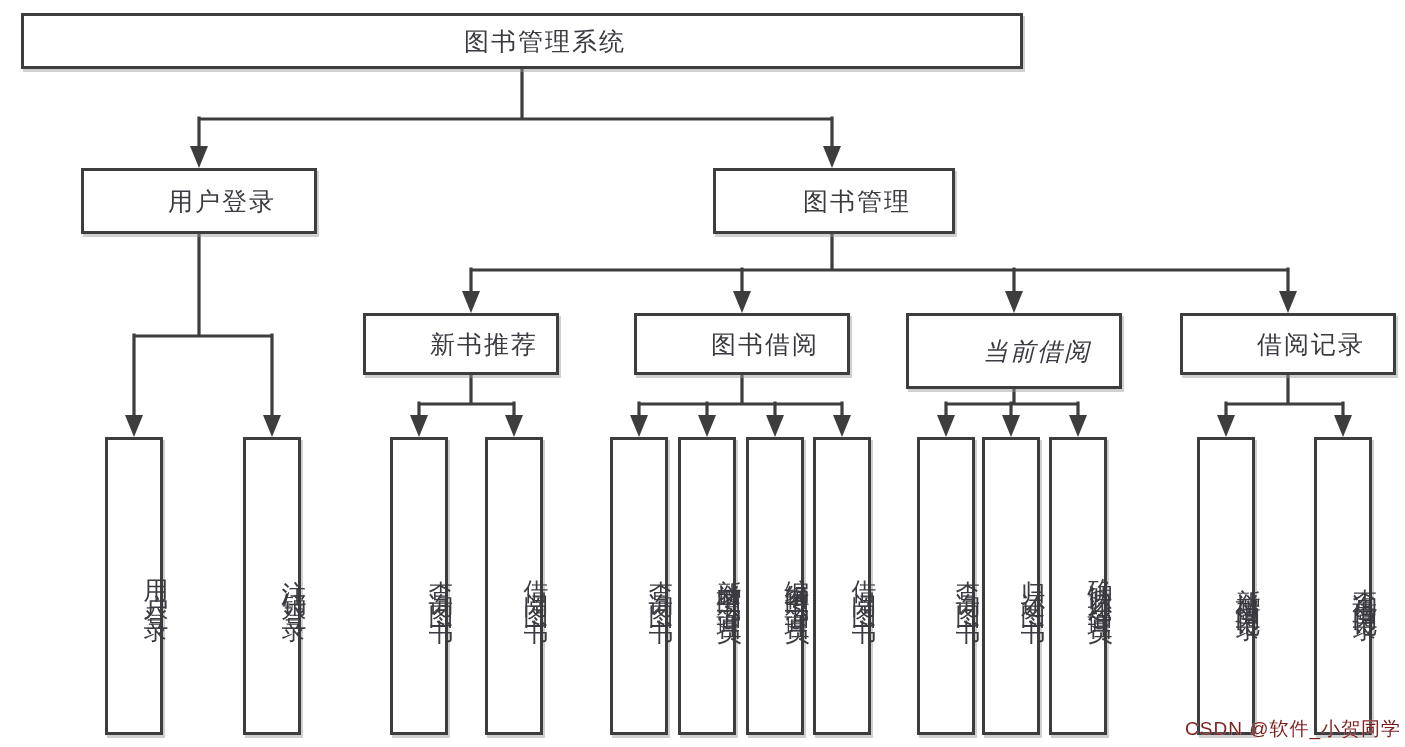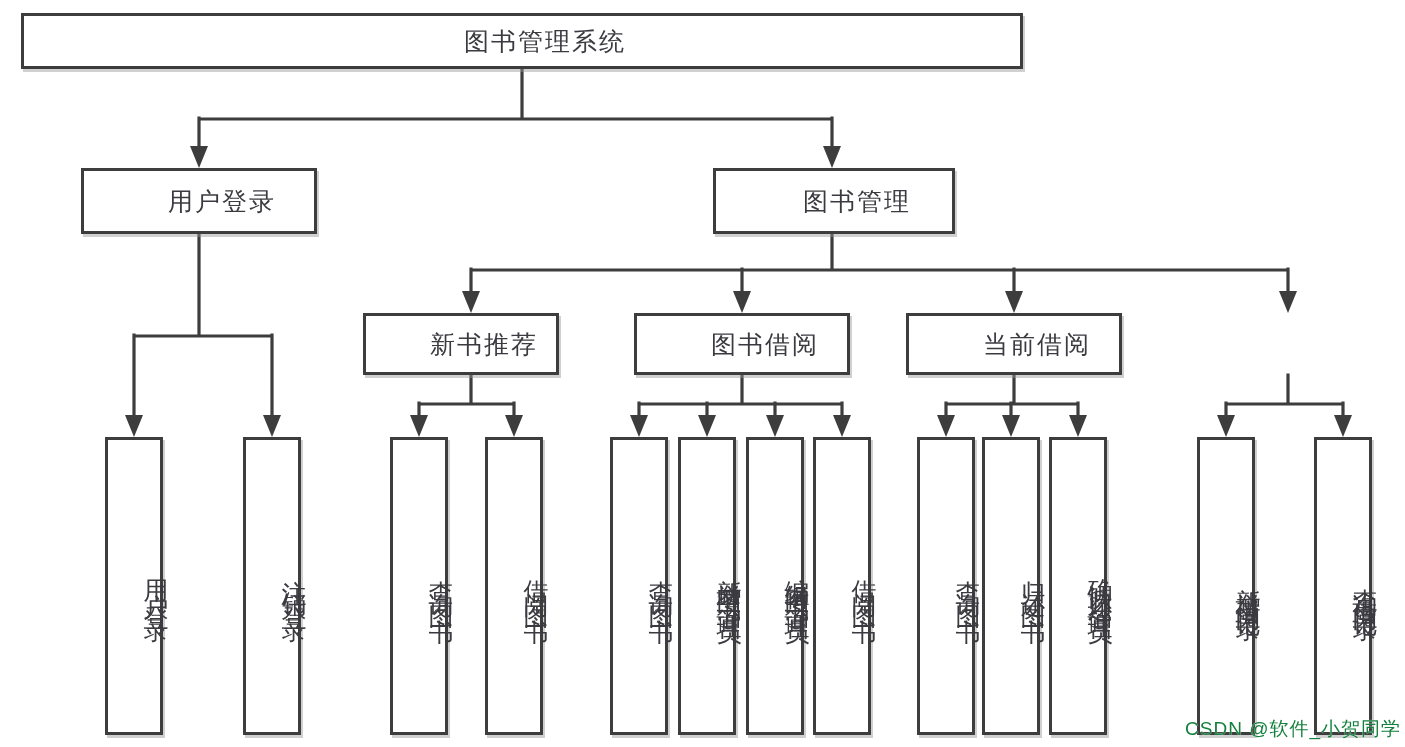--- a/index.html
+++ b/index.html
@@ -38,21 +38,21 @@
     letter-spacing: 13px;
     white-space: normal;
   }
   .node.v.tight { letter-spacing: 6px; }
   .watermark {
     position: absolute;
     right: 4px;
     bottom: 5px;
     z-index: 2;
     font-size: 19px;
-    color: #15803d;
+    color: #7f1d1d;
     letter-spacing: 1px;
     text-shadow: 0 0 1px #ffffff;
     text-align: right;
   }
 </style>
 </head>
 <body>
 
 <div class="stage">
 
@@ -86,21 +86,22 @@
     </g>
   </svg>
 
   <div class="node" style="left:21px; top:13px; width:1002px; height:56px;">图书管理系统</div>
 
   <div class="node" style="left:81px; top:168px; width:236px; height:66px;">用户登录</div>
   <div class="node" style="left:713px; top:168px; width:242px; height:66px;">图书管理</div>
 
   <div class="node" style="left:363px; top:313px; width:196px; height:62px;">新书推荐</div>
   <div class="node" style="left:634px; top:313px; width:216px; height:62px;">图书借阅</div>
-  <div class="node" style="left:906px; top:313px; width:216px; height:62px;">当前借阅</div>
+  <div class="node" style="left:906px; top:313px; width:216px; height:76px;font-style:italic;">当前借阅</div>
+  <div class="node" style="left:1180px; top:313px; width:216px; height:62px;">借阅记录</div>
 
   <div class="node v" style="left:105px; top:437px; width:58px; height:298px;">用户登录</div>
   <div class="node v" style="left:243px; top:437px; width:58px; height:298px;">注销登录</div>
 
   <div class="node v" style="left:390px; top:437px; width:58px; height:298px;">查询图书</div>
   <div class="node v" style="left:485px; top:437px; width:58px; height:298px;">借阅图书</div>
 
   <div class="node v" style="left:610px; top:437px; width:58px; height:298px;">查询图书</div>
   <div class="node v tight" style="left:678px; top:437px; width:58px; height:298px;">新增图书（管理员）</div>
   <div class="node v tight" style="left:746px; top:437px; width:58px; height:298px;">编辑图书（管理员）</div>

